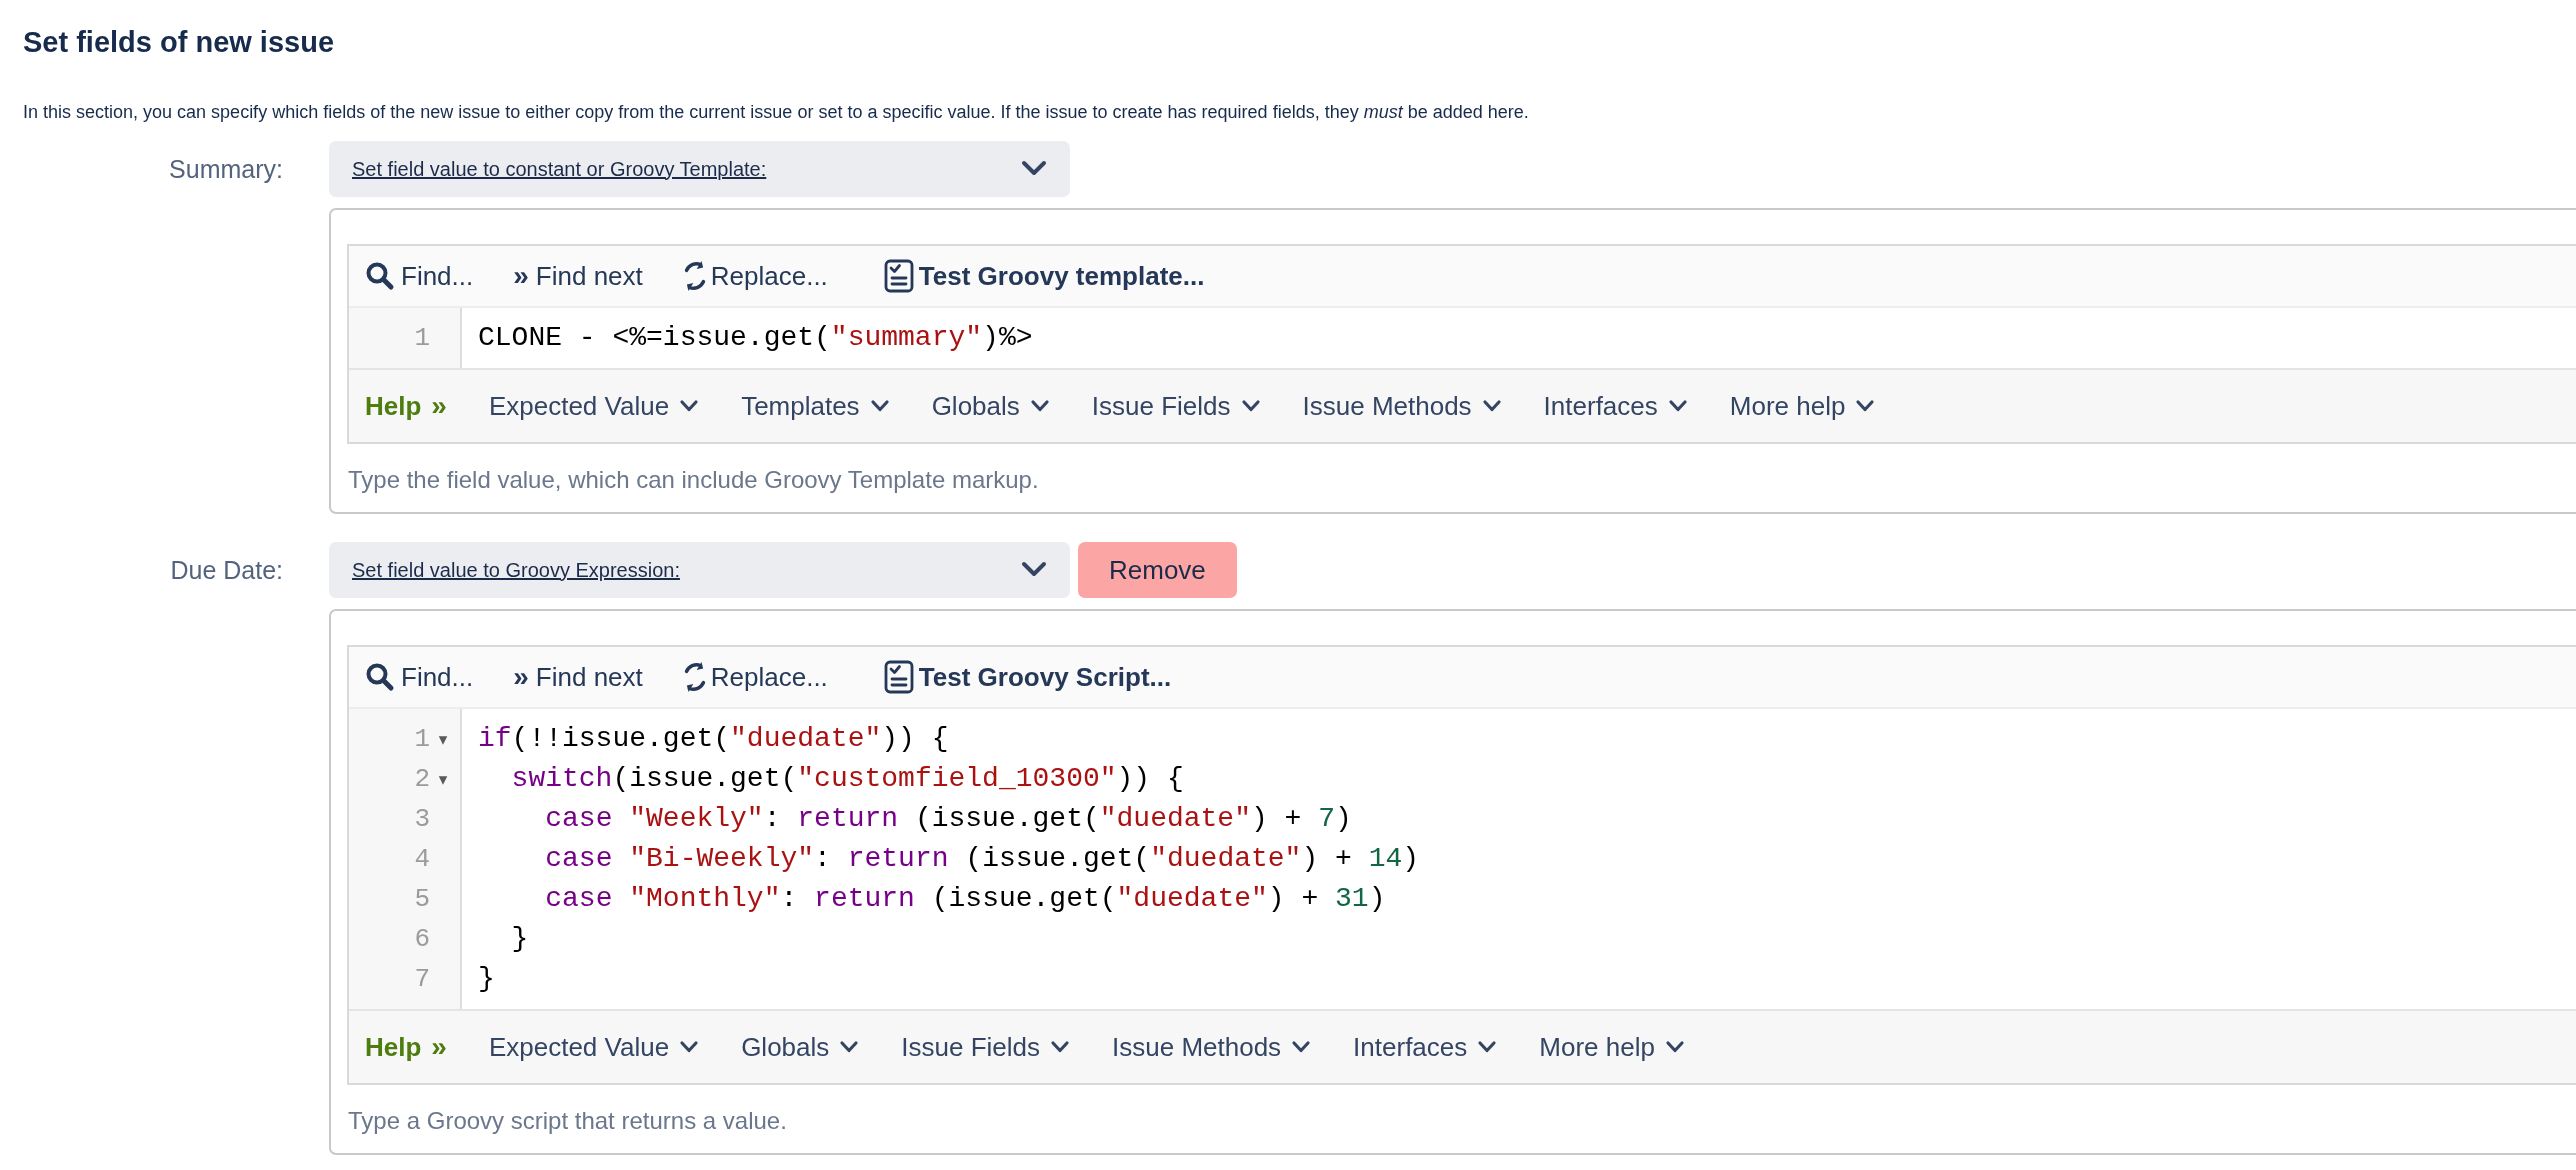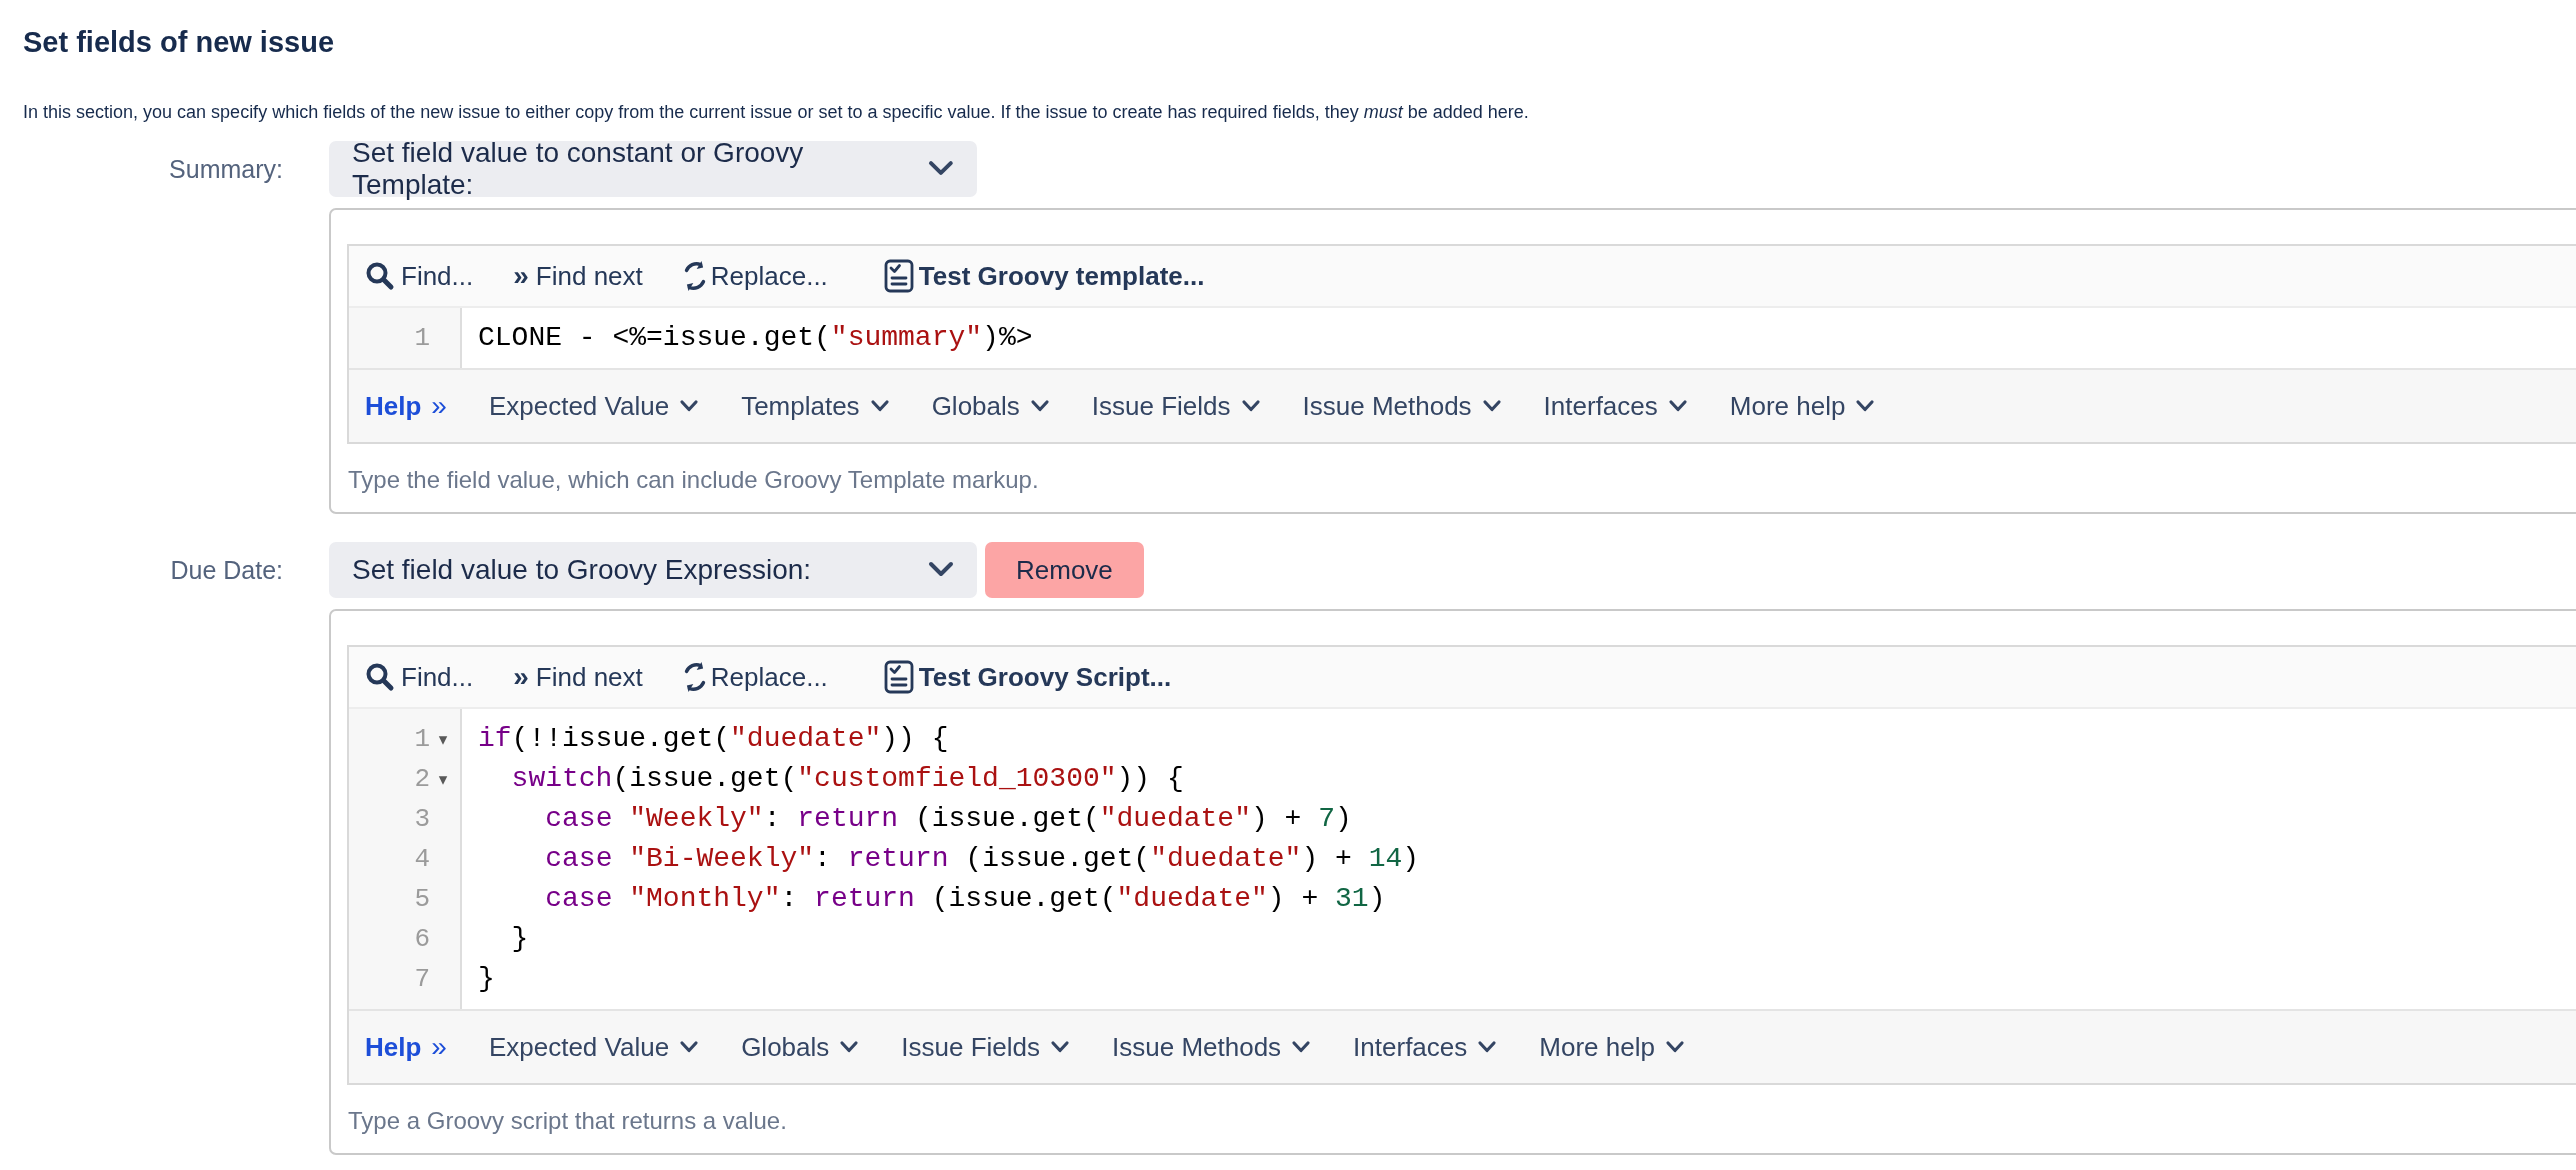--- a/index.html
+++ b/index.html
@@ -12,23 +12,23 @@
   .desc { margin:38px 0 0; font-size:18px; line-height:30px; }
   .desc em { font-style:italic; }
 
   .form { margin-top:14px; }
   .field-row { display:grid; grid-template-columns:316px 1fr;gap:13px; }
   .field-row + .field-row { margin-top:28px; }
   .field-label { text-align:right; padding-right:33px; font-size:25px; color:#54637D; line-height:56px; }
 
   .controls { display:flex; align-items:center; gap:8px; }
   .select {
-    box-sizing:border-box; width:648px; height:56px; background:#ECEDF1; border-radius:7px;
+    box-sizing:border-box; width:741px; height:56px; background:#ECEDF1; border-radius:7px;
     display:flex; align-items:center; justify-content:space-between;
-    padding:0 22px 0 23px; font-size:28px; color:#1C2B4A; cursor:pointer;
+    padding:0 22px 0 23px; font-size:20px; color:#1C2B4A; cursor:pointer;text-decoration:underline;
   }
   .btn {
     box-sizing:border-box; height:56px; background:#fca5a5; border-radius:7px; border:none;
     padding:0 31px; font-size:26px; color:#1C2B4A; display:flex; align-items:center;
     cursor:pointer; font-family:inherit;
   }
 
   .outer-box { margin:11px -40px 0 0; border:2px solid #C9C9C9; border-radius:7px; padding:34px 0 18px 16px; }
   .editor { border:2px solid #D9D9D9; }
 
@@ -60,21 +60,21 @@
   .code-line { margin:0; padding:0 0 0 16px; font:inherit; white-space:pre; }
   .tok-plain { color:#000; }
   .tok-keyword { color:#770088; }
   .tok-string { color:#AA1111; }
   .tok-number { color:#116644; }
 
   .helpbar {
     height:72px; background:#F7F7F7; border-top:2px solid #E4E4E4;
     display:flex; align-items:center; padding-left:16px; font-size:26px; color:#344563;
   }
-  .help-lead { display:inline-flex; align-items:center; font-weight:400; color:#1d4ed8; cursor:pointer; }
+  .help-lead { display:inline-flex; align-items:center; font-weight:700; color:#4d7c0f; cursor:pointer; }
   .help-lead .dbl { margin-left:10px; font-size:28px; }
   .help-item { display:inline-flex; align-items:center; margin-left:42px; cursor:pointer; white-space:nowrap; }
   .help-item svg { margin-left:10px; }
 
   .hint { margin:22px 0 0 1px; font-size:24px; color:#6B778C; }
 </style>
 </head>
 <body>
 
 <div class="header">

